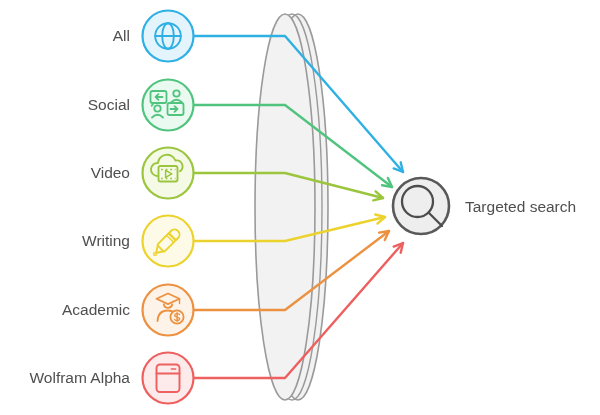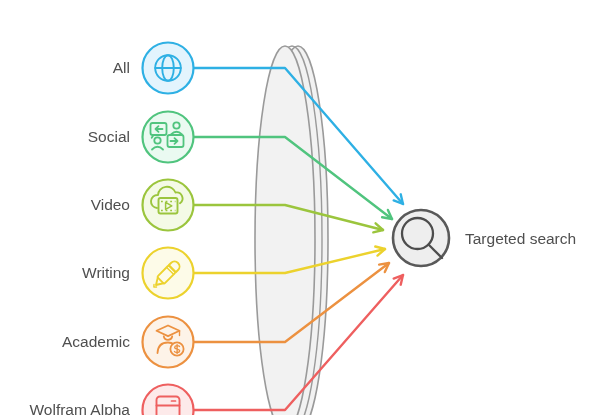--- a/index.html
+++ b/index.html
@@ -2,21 +2,21 @@
 <html><head>
 <meta charset="utf-8">
 <style>
   html,body{margin:0;padding:0;}
   body{
     width:600px;height:415px;
     background:#ffffff;
     font-family:"Liberation Sans", sans-serif;
     overflow:hidden;
   }
-  .stage{position:relative;width:600px;height:320px;background:#fff;margin-top:32px;}
+  .stage{position:relative;width:600px;height:320px;background:#fff;}
   svg{display:block;}
   text{
     fill:#4f4f4f;
     font-family:"Liberation Sans", sans-serif;
     font-size:15.5px;
   }
 </style>
 </head>
 <body>
 

